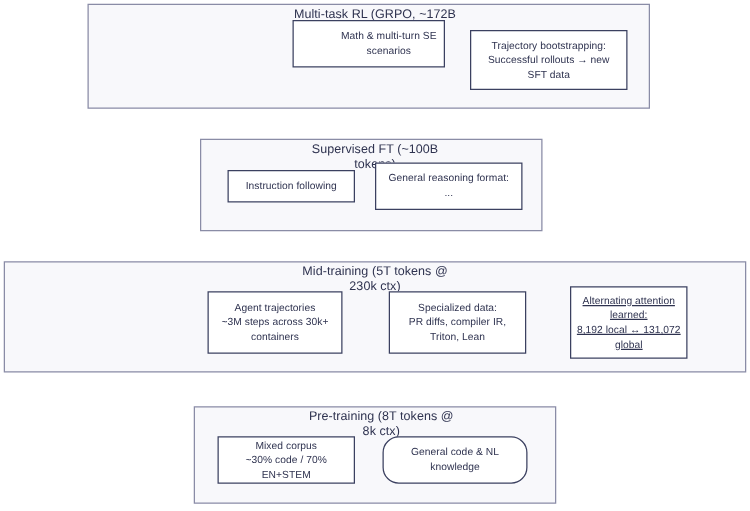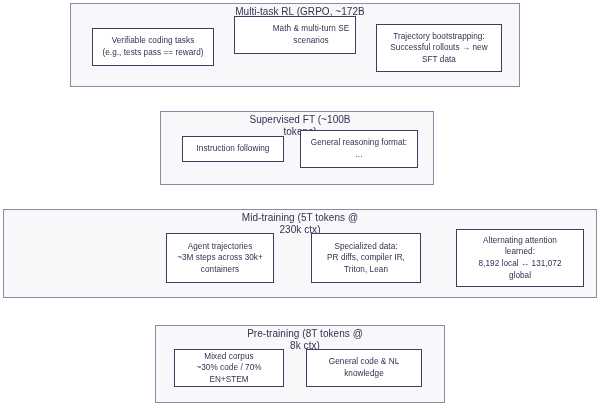--- a/index.html
+++ b/index.html
@@ -68,38 +68,36 @@
   #band-sft-title { top: 114px; }
   #card-sft-0     { left: 182px; top: 136px; width: 102px; height: 26px; }
   #card-sft-1     { left: 300px; top: 130px; width: 118px; height: 38px; }
 
   
   #band-mid       { left: 3px;   top: 209px; width: 594px; height: 89px; }
   #band-mid-title { top: 212px; }
   #card-mid-0     { left: 22px;  top: 233px; width: 110px; height: 50px; }
   #card-mid-1     { left: 166px; top: 233px; width: 108px; height: 50px; }
   #card-mid-2     { left: 311px; top: 233px; width: 110px; height: 50px; }
-  #card-mid-3     { left: 456px; top: 229px; width: 128px; height: 58px; }
+  #card-mid-3     { left: 456px; top: 229px; width: 94px; height: 58px; text-decoration: underline; }
 
   
   #band-pre       { left: 155px; top: 325px; width: 290px; height: 78px; }
   #band-pre-title { top: 328px; padding-left: 10px; }
   #card-pre-0     { left: 174px; top: 349px; width: 110px; height: 38px; }
-  #card-pre-1     { left: 306px; top: 349px; width: 116px; height: 38px; }
+  #card-pre-1     { left: 306px; top: 349px; width: 116px; height: 38px; border-radius: 13px; }
 </style>
 </head>
 <body>
 
 <div class="stage">
 
   <div class="band" id="band-rl"></div>
   <div class="band-title" id="band-rl-title">Multi-task RL (GRPO, ~172B
 tokens)</div>
-  <div class="card" id="card-rl-0">Verifiable coding tasks
-(e.g., tests pass == reward)</div>
   <div class="card" id="card-rl-1">Math &amp; multi-turn SE
 scenarios</div>
   <div class="card" id="card-rl-2">Trajectory bootstrapping:
 Successful rollouts → new
 SFT data</div>
 
   <div class="band" id="band-sft"></div>
   <div class="band-title" id="band-sft-title">Supervised FT (~100B
 tokens)</div>
   <div class="card" id="card-sft-0">Instruction following</div>

